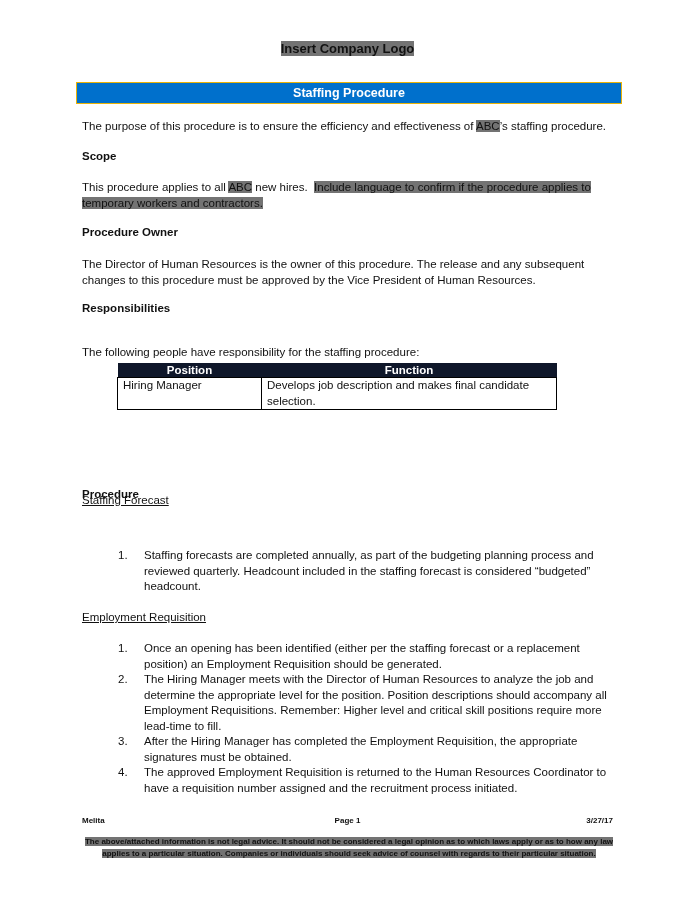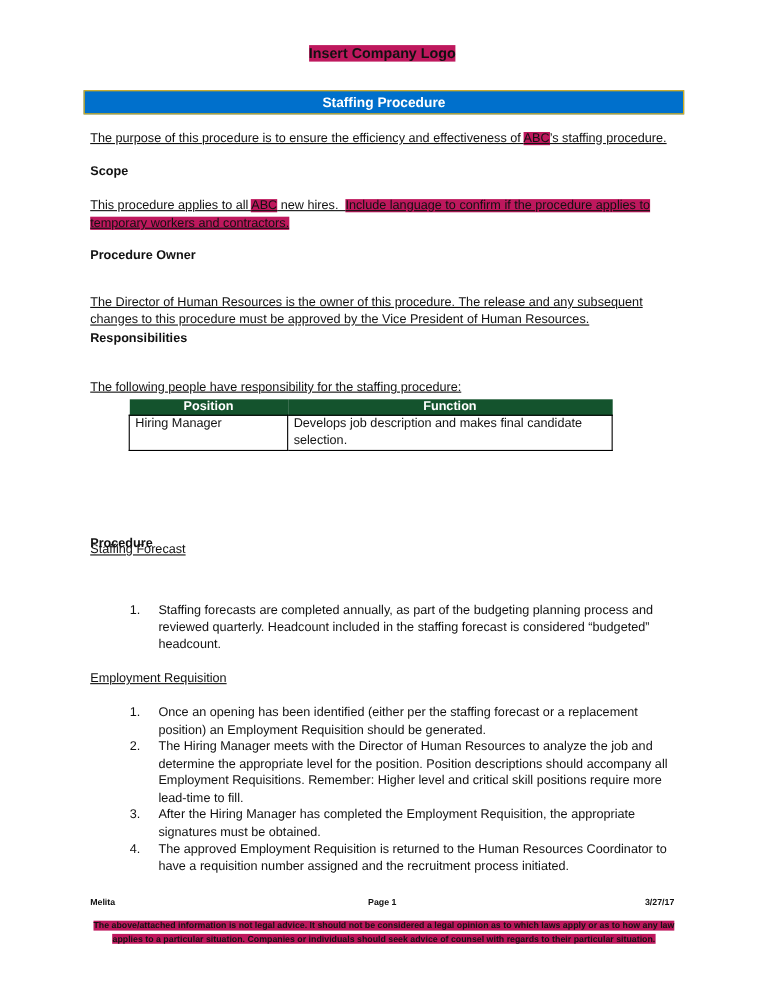--- a/index.html
+++ b/index.html
@@ -1,30 +1,30 @@
 <!DOCTYPE html>
 <html><head>
   <meta charset="utf-8">
   <style>
     html, body { margin: 0; padding: 0; background: #ffffff; }
     body { width: 695px; height: 900px; position: relative; overflow: hidden;
            font-family: "Liberation Sans", sans-serif; color: #111; }
     .page { position: absolute; left: 0; top: 0; width: 695px; height: 900px; }
     .abs { position: absolute; }
-    .hl { background: #be185d; }
+    .hl { background: #737373; }
     .logo { top: 41px; left: 0; width: 695px; text-align: center; font-weight: bold; font-size: 13px; }
     .banner { left: 76px; top: 82px; width: 544px; height: 20px; background: #0070cc;
               border: 1px solid #eab308; color: #fff; font-weight: bold; font-size: 12.5px;
               text-align: center; line-height: 20px; }
-    .p { left: 82px; font-size: 11.5px; line-height: 16px; width: 540px; text-decoration: underline; }
+    .p { left: 82px; font-size: 11.5px; line-height: 16px; width: 540px; }
     .h { left: 82px; font-size: 11.5px; font-weight: bold; }
     .u { left: 82px; font-size: 11.5px; text-decoration: underline; }
     table.resp { position: absolute; left: 117px; top: 363px; width: 440px; border-collapse: collapse;
                  font-size: 11.5px; }
-    table.resp th { background: #14532d; color: #fff; font-weight: bold; height: 14px; padding: 0; line-height: 14px; }
+    table.resp th { background: #0f172a; color: #fff; font-weight: bold; height: 14px; padding: 0; line-height: 14px; }
     table.resp td { border: 1px solid #000; vertical-align: top; padding: 0 5px; line-height: 15.5px; height: 31px; }
     table.resp th:first-child, table.resp td:first-child { width: 133px; }
     ol.steps { position: absolute; left: 82px; margin: 0; padding: 0; list-style: none; width: 540px; font-size: 11.5px; line-height: 15.5px; }
     ol.steps li { position: relative; padding-left: 62px; }
     ol.steps li .num { position: absolute; left: 36px; top: 0; }
     .footer { top: 816px; font-size: 8px; font-weight: bold; }
     .disclaimer { left: 76px; top: 836px; width: 546px; text-align: center; font-size: 8px; font-weight: bold; line-height: 12px; }
   </style>
 </head>
 <body>
@@ -42,21 +42,21 @@
   </div>
 
   <div class="abs h" style="top:150px;">Scope</div>
 
   <div class="abs p" style="top:179px;">
     <span>This procedure applies to all </span><span class="hl">ABC</span><span style="white-space:pre"> new hires.  </span><span class="hl">Include language to confirm if the procedure applies to temporary workers and contractors.</span>
   </div>
 
   <div class="abs h" style="top:226px;">Procedure Owner</div>
 
-  <div class="abs p" style="top:256px;margin-top:11px;">The Director of Human Resources is the owner of this procedure.  The release and any subsequent changes to this procedure must be approved by the Vice President of Human Resources.</div>
+  <div class="abs p" style="top:256px;">The Director of Human Resources is the owner of this procedure.  The release and any subsequent changes to this procedure must be approved by the Vice President of Human Resources.</div>
 
   <div class="abs h" style="top:302px;">Responsibilities</div>
 
   <div class="abs p" style="top:344px;">The following people have responsibility for the staffing procedure:</div>
 
   <table class="resp">
     <thead>
       <tr>
         <th>Position</th>
         <th>Function</th>

